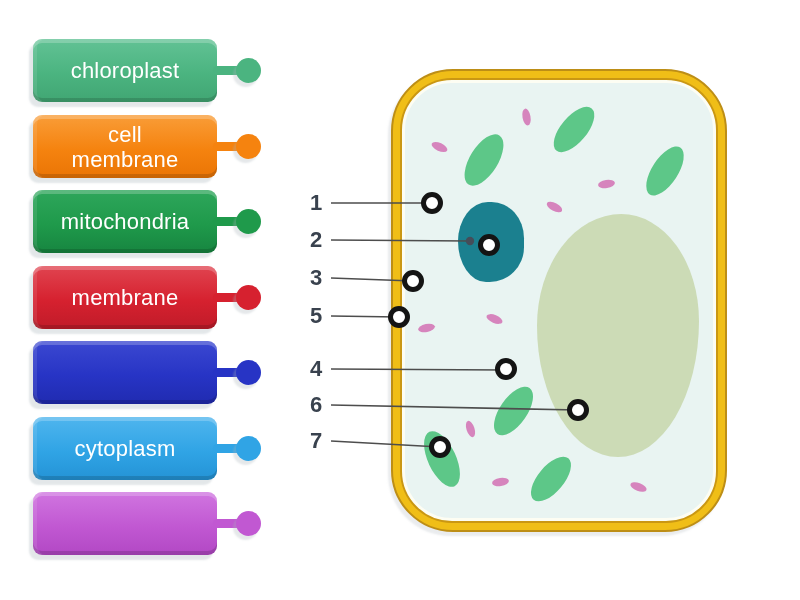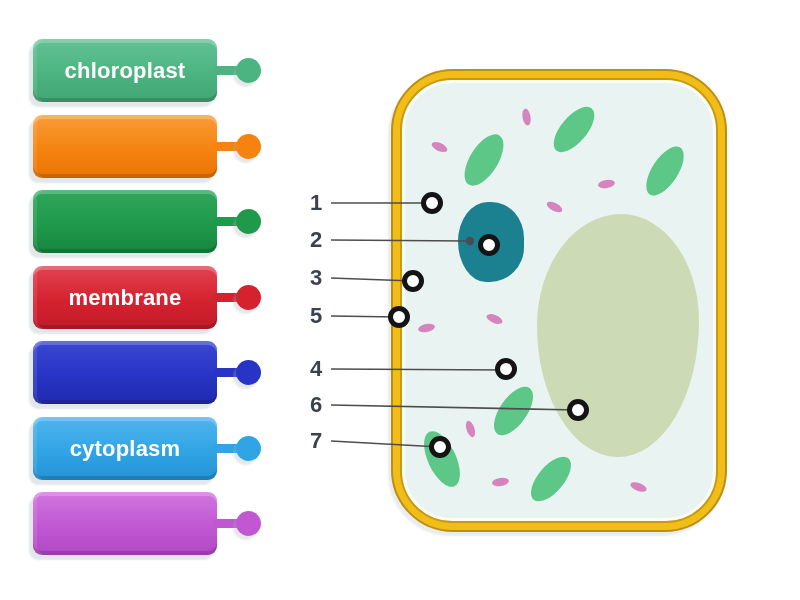--- a/index.html
+++ b/index.html
@@ -13,21 +13,21 @@
   
   .chip{
     position:absolute;left:33px;width:184px;height:63px;border-radius:9px;
     display:flex;align-items:center;justify-content:center;
     box-shadow:inset 0 4px 0 rgba(255,255,255,.22),
                inset 4px 0 0 rgba(255,255,255,.10),
                inset 0 -4px 0 rgba(0,0,0,.14),
                -4px 5px 2px rgba(168,180,186,.32);
   }
   .chip-text{
-    color:#ffffff;font-weight:bold;font-size:22px;line-height:25px;
+    color:#ffffff;font-weight:normal;font-size:22px;line-height:25px;
     text-align:center;white-space:pre-line;letter-spacing:.2px;
     position:relative;z-index:2;
   }
   .stem{position:absolute;left:180px;top:27px;width:33px;height:9px;border-radius:5px;}
   .knob{position:absolute;left:203px;top:19px;width:25px;height:25px;border-radius:50%;
         box-shadow:-3px 4px 2px rgba(168,180,186,.30);}
   .c0{background:linear-gradient(180deg,#62c295 0%,#4bb480 55%,#41a673 100%);}
   .c0 .stem,.c0 .knob{background:#4bb480;}
   .c1{background:linear-gradient(180deg,#f99d38 0%,#f5830f 55%,#ea7505 100%);}
   .c1 .stem,.c1 .knob{background:#f5830f;}
@@ -85,24 +85,27 @@
 
   <div class="labels">
     <div class="chip c0" style="top:39px">
       <span class="stem"></span>
       <span class="knob"></span>
       <span class="chip-text">chloroplast</span>
     </div>
     <div class="chip c1" style="top:115px">
       <span class="stem"></span>
       <span class="knob"></span>
+      <span class="chip-text">cell
+membrane</span>
     </div>
     <div class="chip c2" style="top:190px">
       <span class="stem"></span>
       <span class="knob"></span>
+      <span class="chip-text">mitochondria</span>
     </div>
     <div class="chip c3" style="top:266px">
       <span class="stem"></span>
       <span class="knob"></span>
       <span class="chip-text">membrane</span>
     </div>
     <div class="chip c4" style="top:341px">
       <span class="stem"></span>
       <span class="knob"></span>
     </div>

